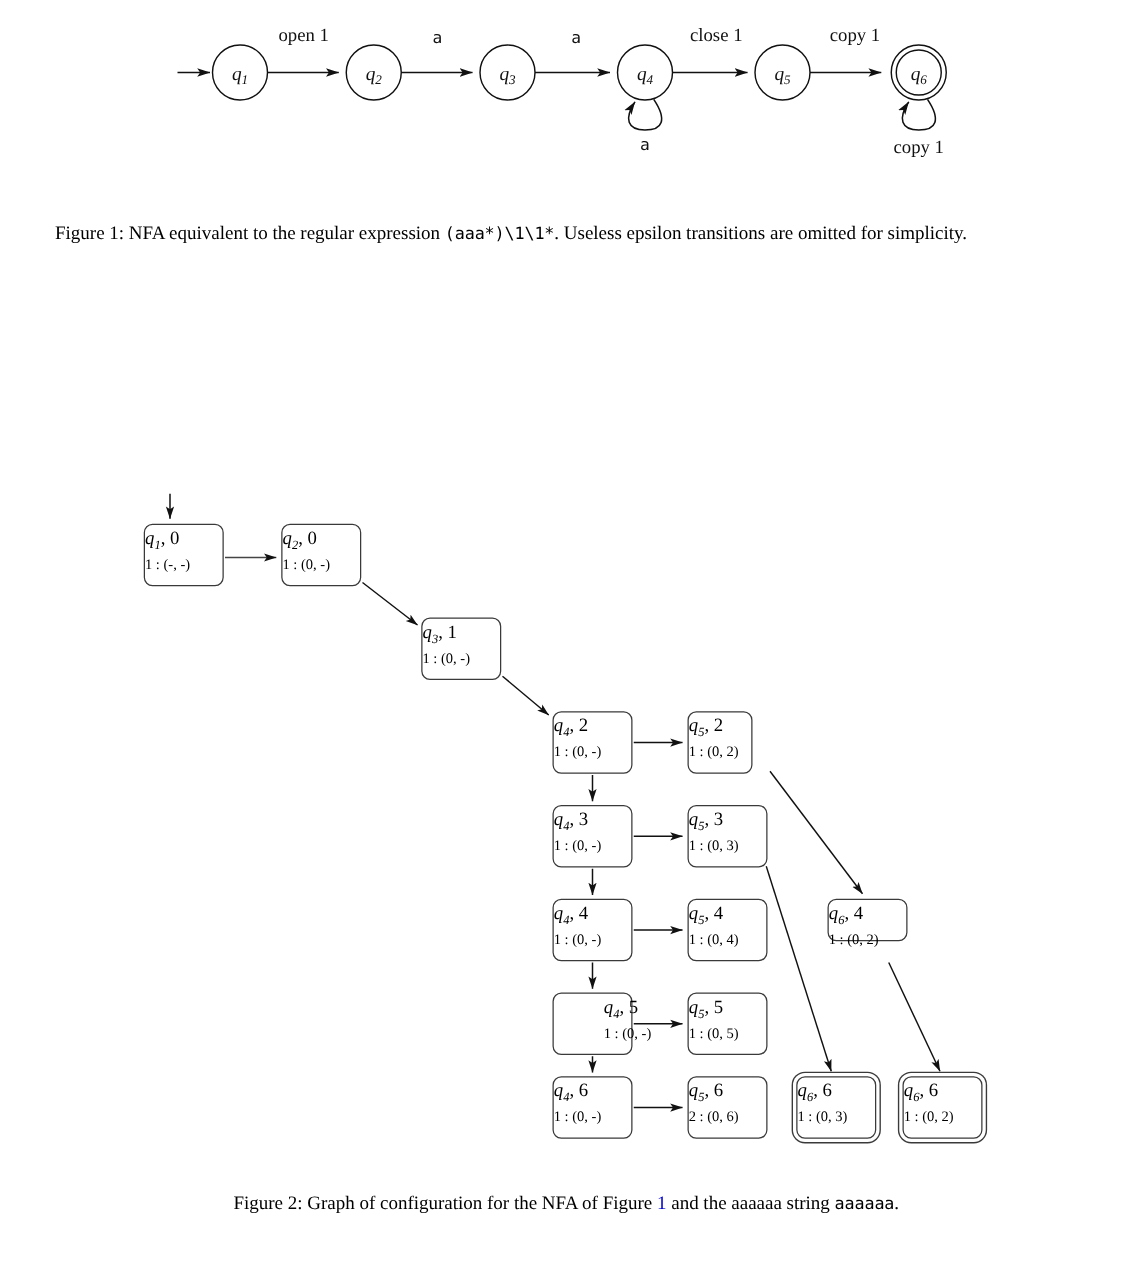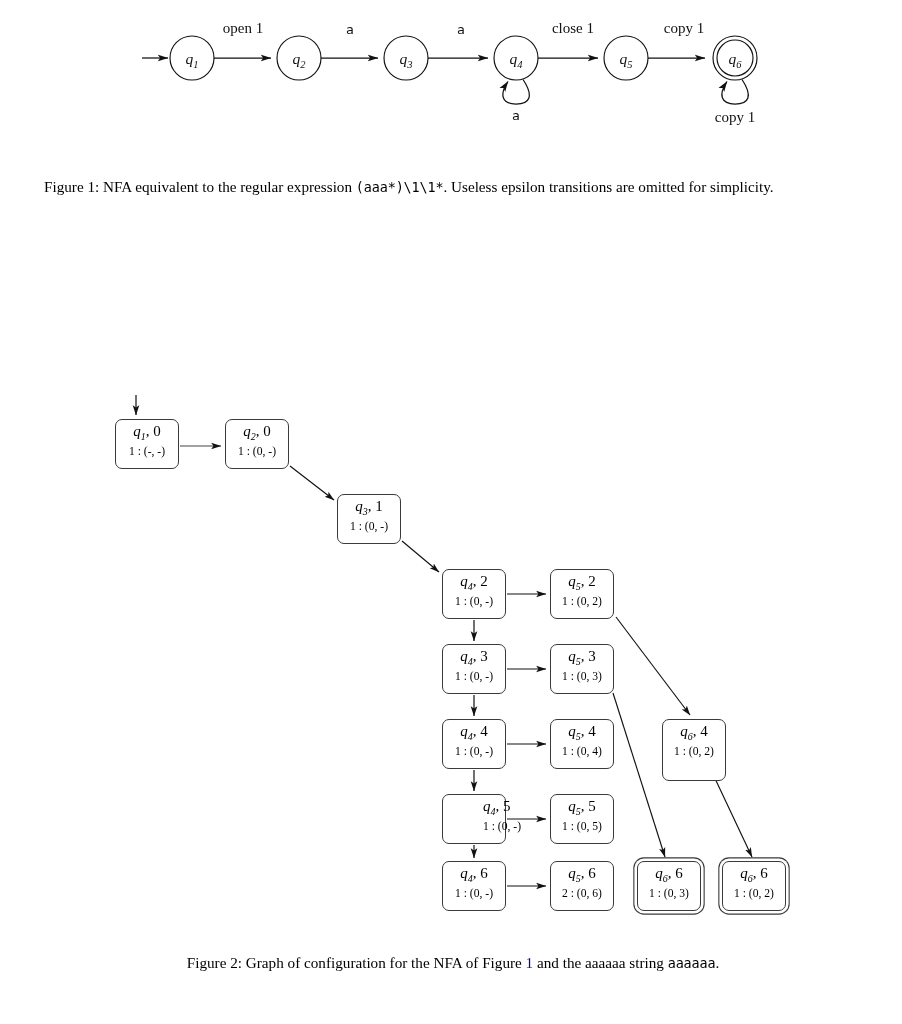--- a/index.html
+++ b/index.html
@@ -62,21 +62,20 @@
     pointer-events: none;
   }
   #figure2 svg { display: block; }
 
   .cfg-node {
     position: absolute;
     box-sizing: border-box;
     background: #ffffff;
     border: 1.1px solid #3a3a3a;
     border-radius: 7px;
-    text-align: center;
     padding-top: 4px;
   }
   .cfg-node.accepting {
     border: 1.1px solid #3a3a3a;
     box-shadow: 0 0 0 2.6px #ffffff, 0 0 0 3.7px #3a3a3a;
   }
   .cfg-title {
     font-family: "Liberation Serif", serif;
     font-size: 15px;
     line-height: 1.05;
@@ -191,41 +190,41 @@
       <div class="cfg-sub">1 : (0, -)</div>
     </div>
     <div class="cfg-node" style="left: 337px; top: 494px; width: 64px; height: 50px;">
       <div class="cfg-title"><i>q<sub>3</sub></i>, <b style="font-weight:400">1</b></div>
       <div class="cfg-sub">1 : (0, -)</div>
     </div>
     <div class="cfg-node" style="left: 442px; top: 569px; width: 64px; height: 50px;">
       <div class="cfg-title"><i>q<sub>4</sub></i>, <b style="font-weight:400">2</b></div>
       <div class="cfg-sub">1 : (0, -)</div>
     </div>
-    <div class="cfg-node" style="left: 550px; top: 569px; width: 64px; height: 50px;">
+    <div class="cfg-node" style="left: 550px; top: 569px; width: 52px; height: 50px;">
       <div class="cfg-title"><i>q<sub>5</sub></i>, <b style="font-weight:400">2</b></div>
       <div class="cfg-sub">1 : (0, 2)</div>
     </div>
     <div class="cfg-node" style="left: 442px; top: 644px; width: 64px; height: 50px;">
       <div class="cfg-title"><i>q<sub>4</sub></i>, <b style="font-weight:400">3</b></div>
       <div class="cfg-sub">1 : (0, -)</div>
     </div>
     <div class="cfg-node" style="left: 550px; top: 644px; width: 64px; height: 50px;">
       <div class="cfg-title"><i>q<sub>5</sub></i>, <b style="font-weight:400">3</b></div>
       <div class="cfg-sub">1 : (0, 3)</div>
     </div>
     <div class="cfg-node" style="left: 442px; top: 719px; width: 64px; height: 50px;">
       <div class="cfg-title"><i>q<sub>4</sub></i>, <b style="font-weight:400">4</b></div>
       <div class="cfg-sub">1 : (0, -)</div>
     </div>
     <div class="cfg-node" style="left: 550px; top: 719px; width: 64px; height: 50px;">
       <div class="cfg-title"><i>q<sub>5</sub></i>, <b style="font-weight:400">4</b></div>
       <div class="cfg-sub">1 : (0, 4)</div>
     </div>
-    <div class="cfg-node" style="left: 662px; top: 719px; width: 64px; height: 62px;">
+    <div class="cfg-node" style="left: 662px; top: 719px; width: 64px; height: 34px;">
       <div class="cfg-title"><i>q<sub>6</sub></i>, <b style="font-weight:400">4</b></div>
       <div class="cfg-sub">1 : (0, 2)</div>
     </div>
     <div class="cfg-node" style="left: 442px; top: 794px; width: 64px; height: 50px; padding-left: 40px;">
       <div class="cfg-title"><i>q<sub>4</sub></i>, <b style="font-weight:400">5</b></div>
       <div class="cfg-sub">1 : (0, -)</div>
     </div>
     <div class="cfg-node" style="left: 550px; top: 794px; width: 64px; height: 50px;">
       <div class="cfg-title"><i>q<sub>5</sub></i>, <b style="font-weight:400">5</b></div>
       <div class="cfg-sub">1 : (0, 5)</div>

